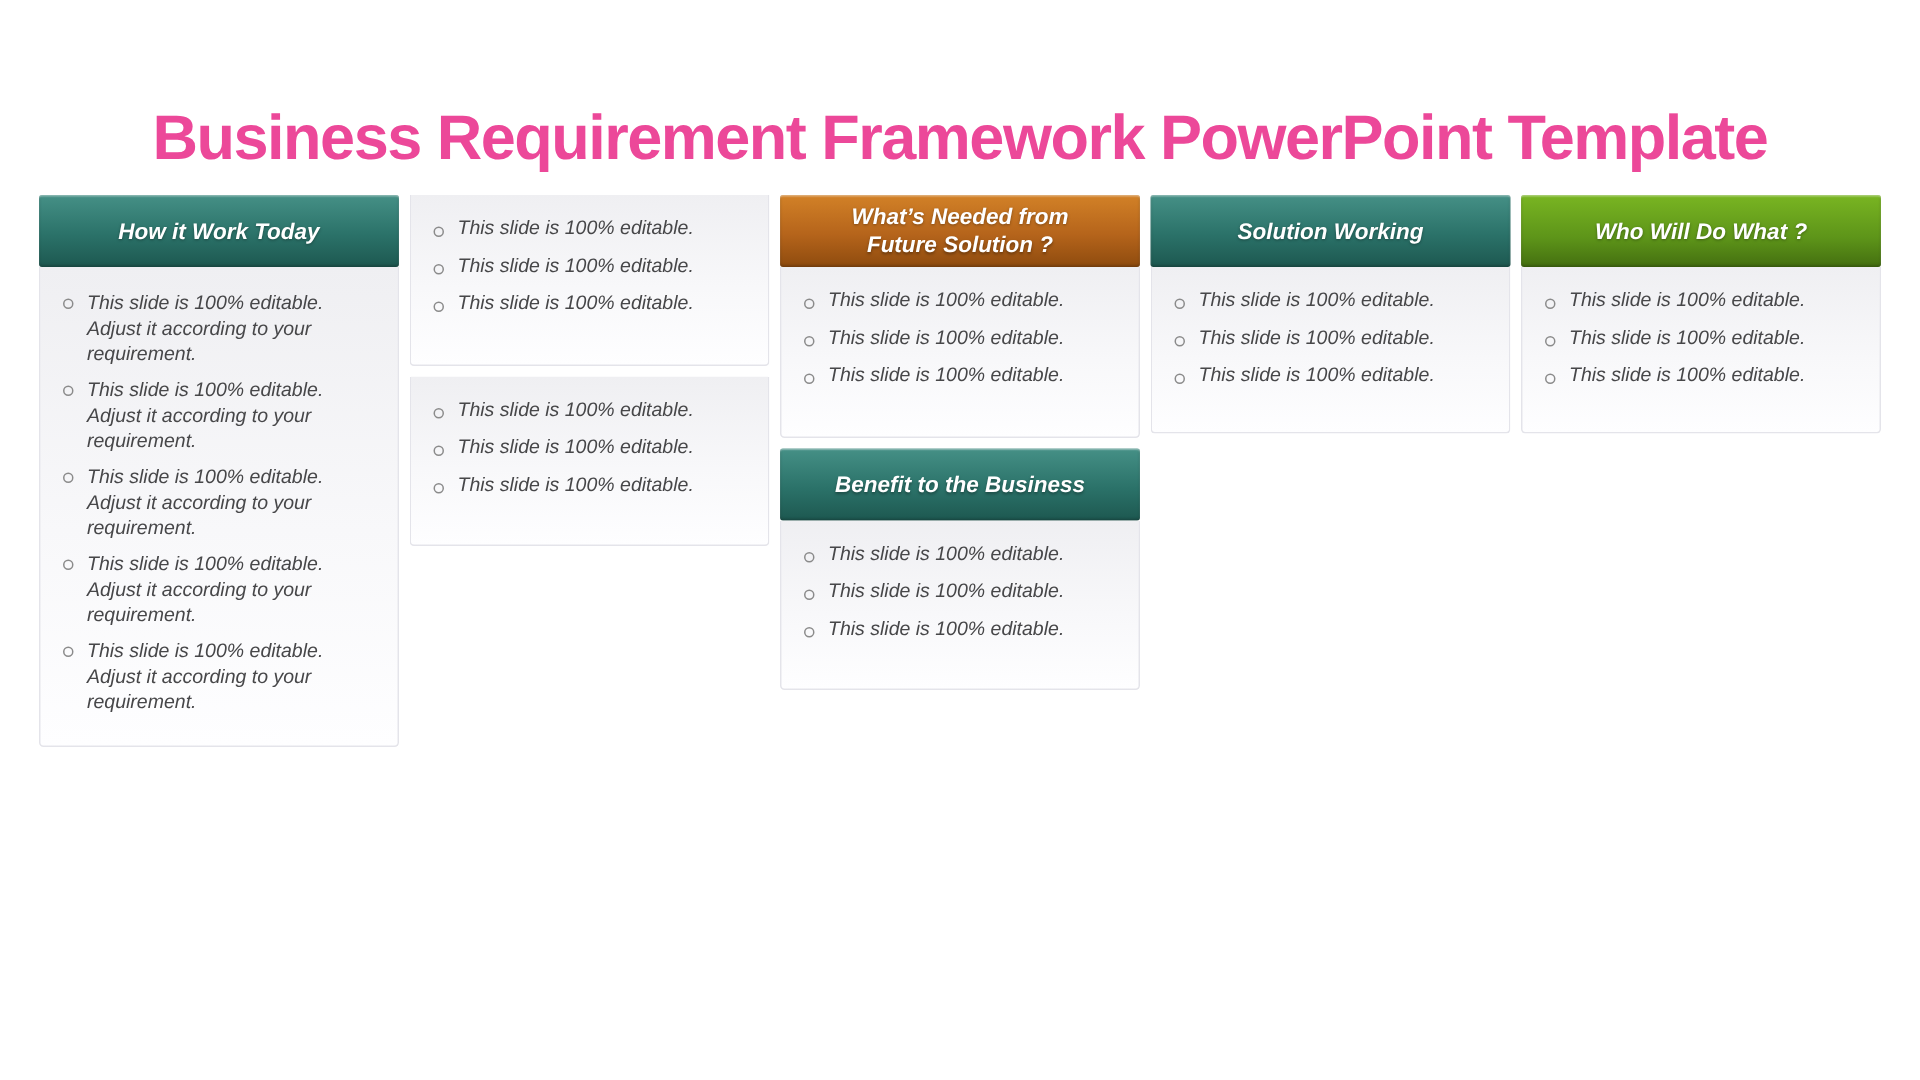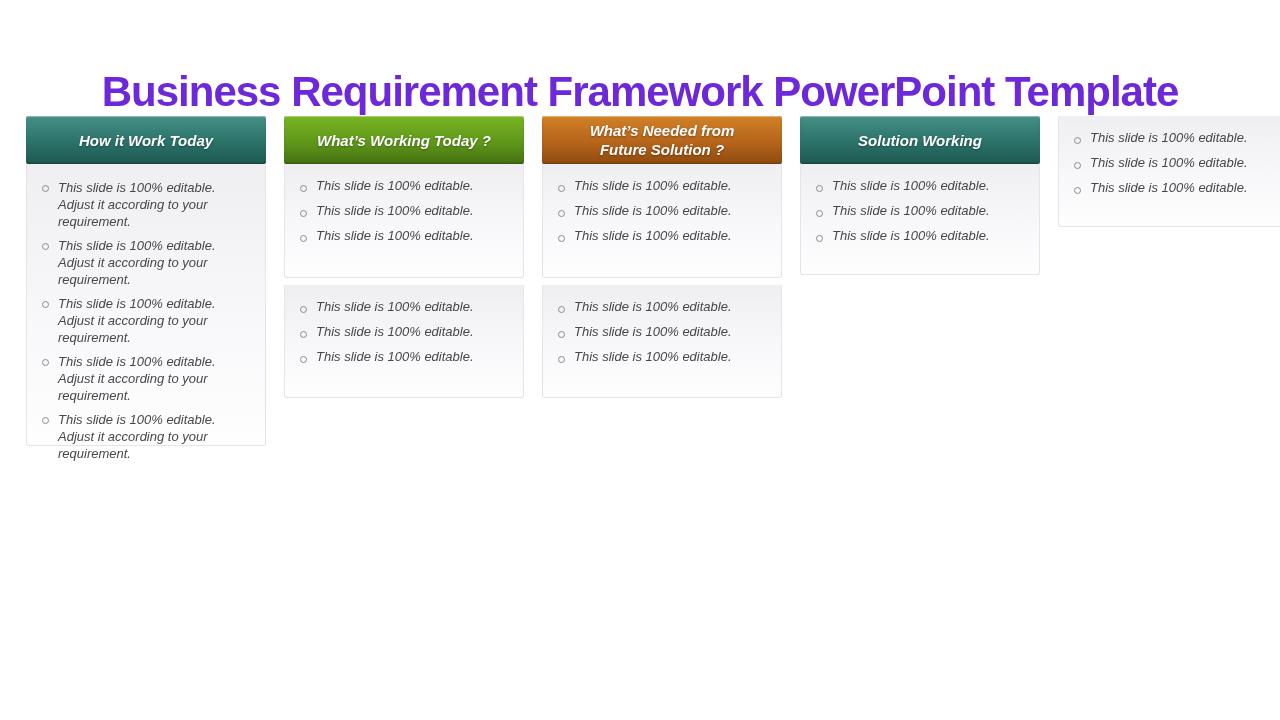--- a/index.html
+++ b/index.html
@@ -2,26 +2,26 @@
 <html><head>
 <meta charset="utf-8">
 <style>
   html,body{margin:0;padding:0;background:#ffffff;}
   body{width:1280px;height:720px;overflow:hidden;position:relative;
        font-family:"Liberation Sans", sans-serif;}
 
   .slide-title{
     position:absolute;top:40px;left:0;width:1280px;
     text-align:center;font-size:42px;font-weight:700;
-    letter-spacing:-1px;color:#6d28d9;
+    letter-spacing:-1px;color:#ec4899;
   }
 
   .grid{
-    position:absolute;left:26px;top:116px;width:1228px;
-    display:grid;grid-template-columns:repeat(5,240px);gap:18px;
+    position:absolute;left:26px;top:130px;width:1228px;
+    display:grid;grid-template-columns:repeat(5,240px);gap:7px;
     align-items:start;
   }
   .col{display:flex;flex-direction:column;}
 
   .panel{display:flex;flex-direction:column;}
   .panel + .panel{margin-top:7px;}
 
   .panel-header{
     height:48px;display:flex;align-items:center;justify-content:center;
     border-radius:2px;
@@ -37,21 +37,21 @@
   .teal  {background:linear-gradient(180deg,#459086 0%,#2b7269 55%,#1d5850 100%);}
   .green {background:linear-gradient(180deg,#79b522 0%,#5d9419 60%,#446f10 100%);}
   .orange{background:linear-gradient(180deg,#d28127 0%,#b5641b 55%,#8e4b0e 100%);}
 
   .panel-body{
     border:1px solid #e4e4ea;border-top:none;
     border-radius:0 0 3px 3px;
     background:linear-gradient(180deg,#efeff2 0%,#f8f8fa 55%,#fefeff 100%);
     box-sizing:border-box;
   }
-  .body-tall {height:282px;}
+  .body-tall {height:320px;}
   .body-mid-1{height:114px;}
   .body-mid-2{height:113px;}
   .body-short{height:111px;}
 
   ul.bullets{list-style:none;margin:0;padding:15px 12px 0 12px;}
   li.bullet{display:flex;align-items:flex-start;}
   ul.long  li.bullet{margin-bottom:7px;}
   ul.short li.bullet{margin-bottom:11px;}
   .ring{
     flex:0 0 auto;width:5px;height:5px;margin:6px 9px 0 3px;
@@ -96,23 +96,20 @@
             <span class="ring"></span>
             <span class="bullet-text">This slide is 100% editable. Adjust it according to your requirement.</span>
           </li>
         </ul>
       </div>
     </section>
   </div>
 
   <div class="col">
     <section class="panel">
-      <header class="panel-header green">
-        <span>What’s Working Today ?</span>
-      </header>
       <div class="panel-body body-mid-1">
         <ul class="bullets short">
           <li class="bullet">
             <span class="ring"></span>
             <span class="bullet-text">This slide is 100% editable.</span>
           </li>
           <li class="bullet">
             <span class="ring"></span>
             <span class="bullet-text">This slide is 100% editable.</span>
           </li>
@@ -159,20 +156,23 @@
             <span class="bullet-text">This slide is 100% editable.</span>
           </li>
           <li class="bullet">
             <span class="ring"></span>
             <span class="bullet-text">This slide is 100% editable.</span>
           </li>
         </ul>
       </div>
     </section>
     <section class="panel">
+      <header class="panel-header teal">
+        <span>Benefit to the Business</span>
+      </header>
       <div class="panel-body body-mid-2">
         <ul class="bullets short">
           <li class="bullet">
             <span class="ring"></span>
             <span class="bullet-text">This slide is 100% editable.</span>
           </li>
           <li class="bullet">
             <span class="ring"></span>
             <span class="bullet-text">This slide is 100% editable.</span>
           </li>
@@ -204,20 +204,23 @@
             <span class="ring"></span>
             <span class="bullet-text">This slide is 100% editable.</span>
           </li>
         </ul>
       </div>
     </section>
   </div>
 
   <div class="col">
     <section class="panel">
+      <header class="panel-header green">
+        <span>Who Will Do What ?</span>
+      </header>
       <div class="panel-body body-short">
         <ul class="bullets short">
           <li class="bullet">
             <span class="ring"></span>
             <span class="bullet-text">This slide is 100% editable.</span>
           </li>
           <li class="bullet">
             <span class="ring"></span>
             <span class="bullet-text">This slide is 100% editable.</span>
           </li>

